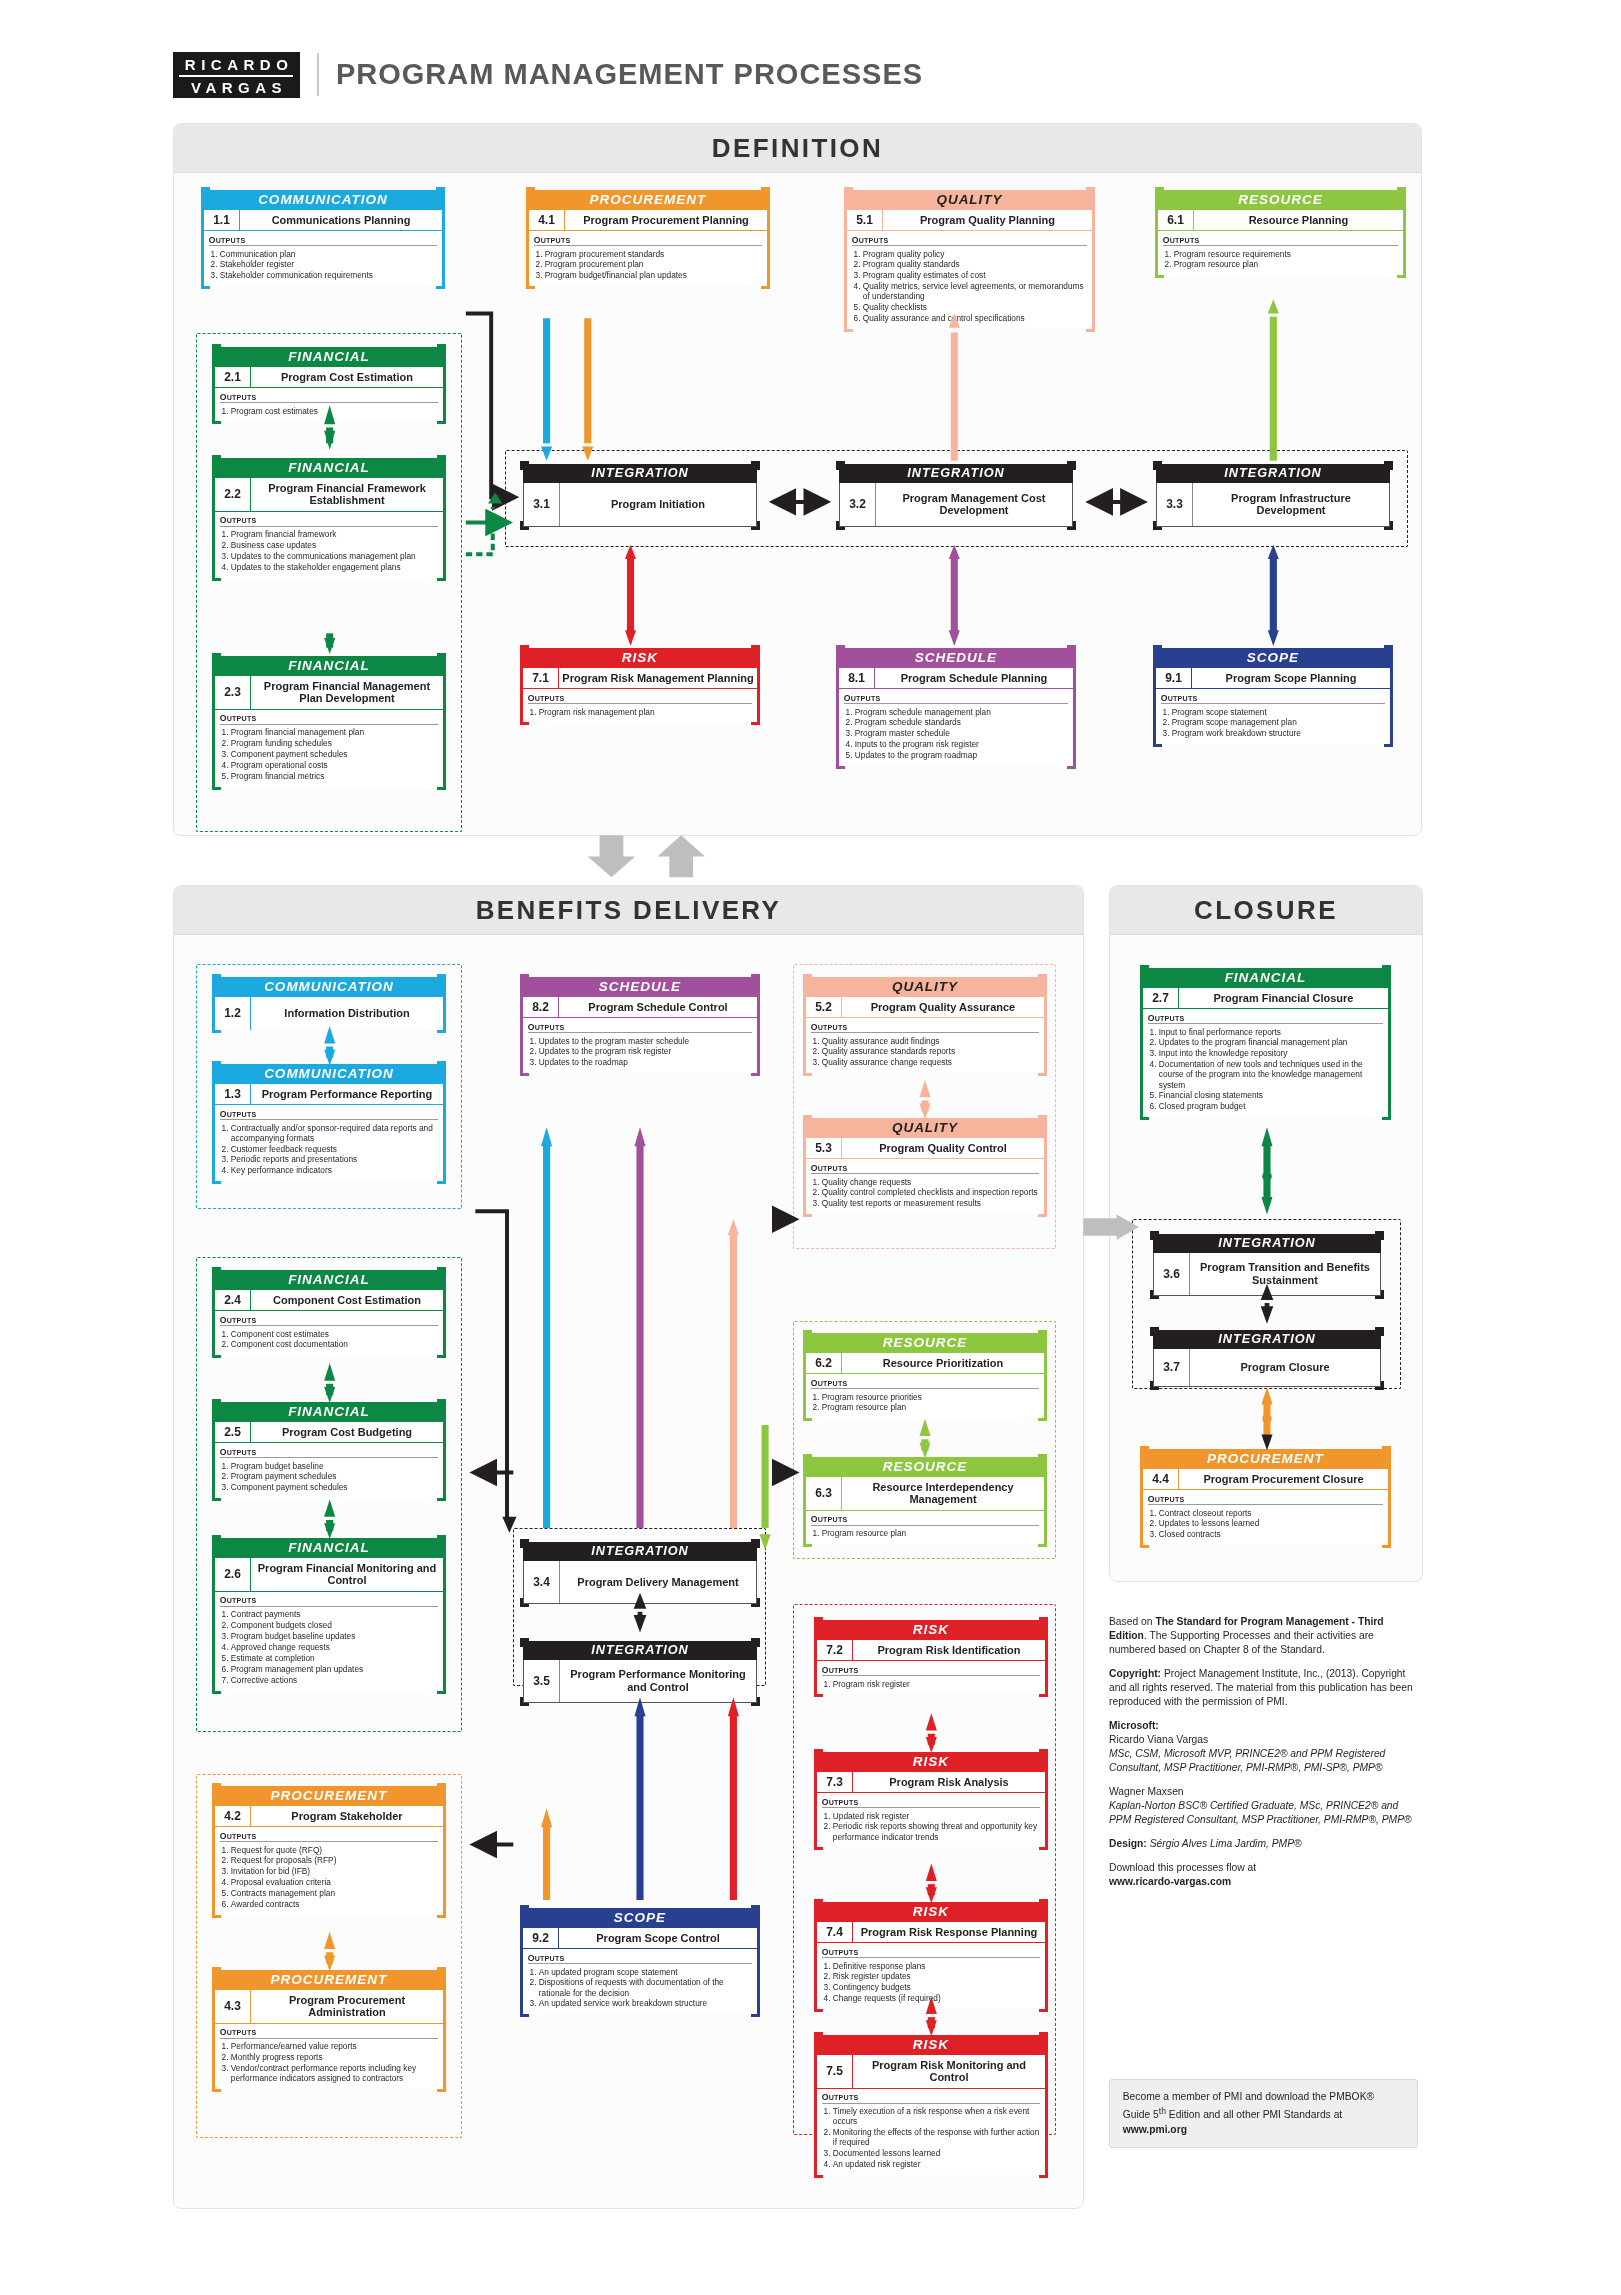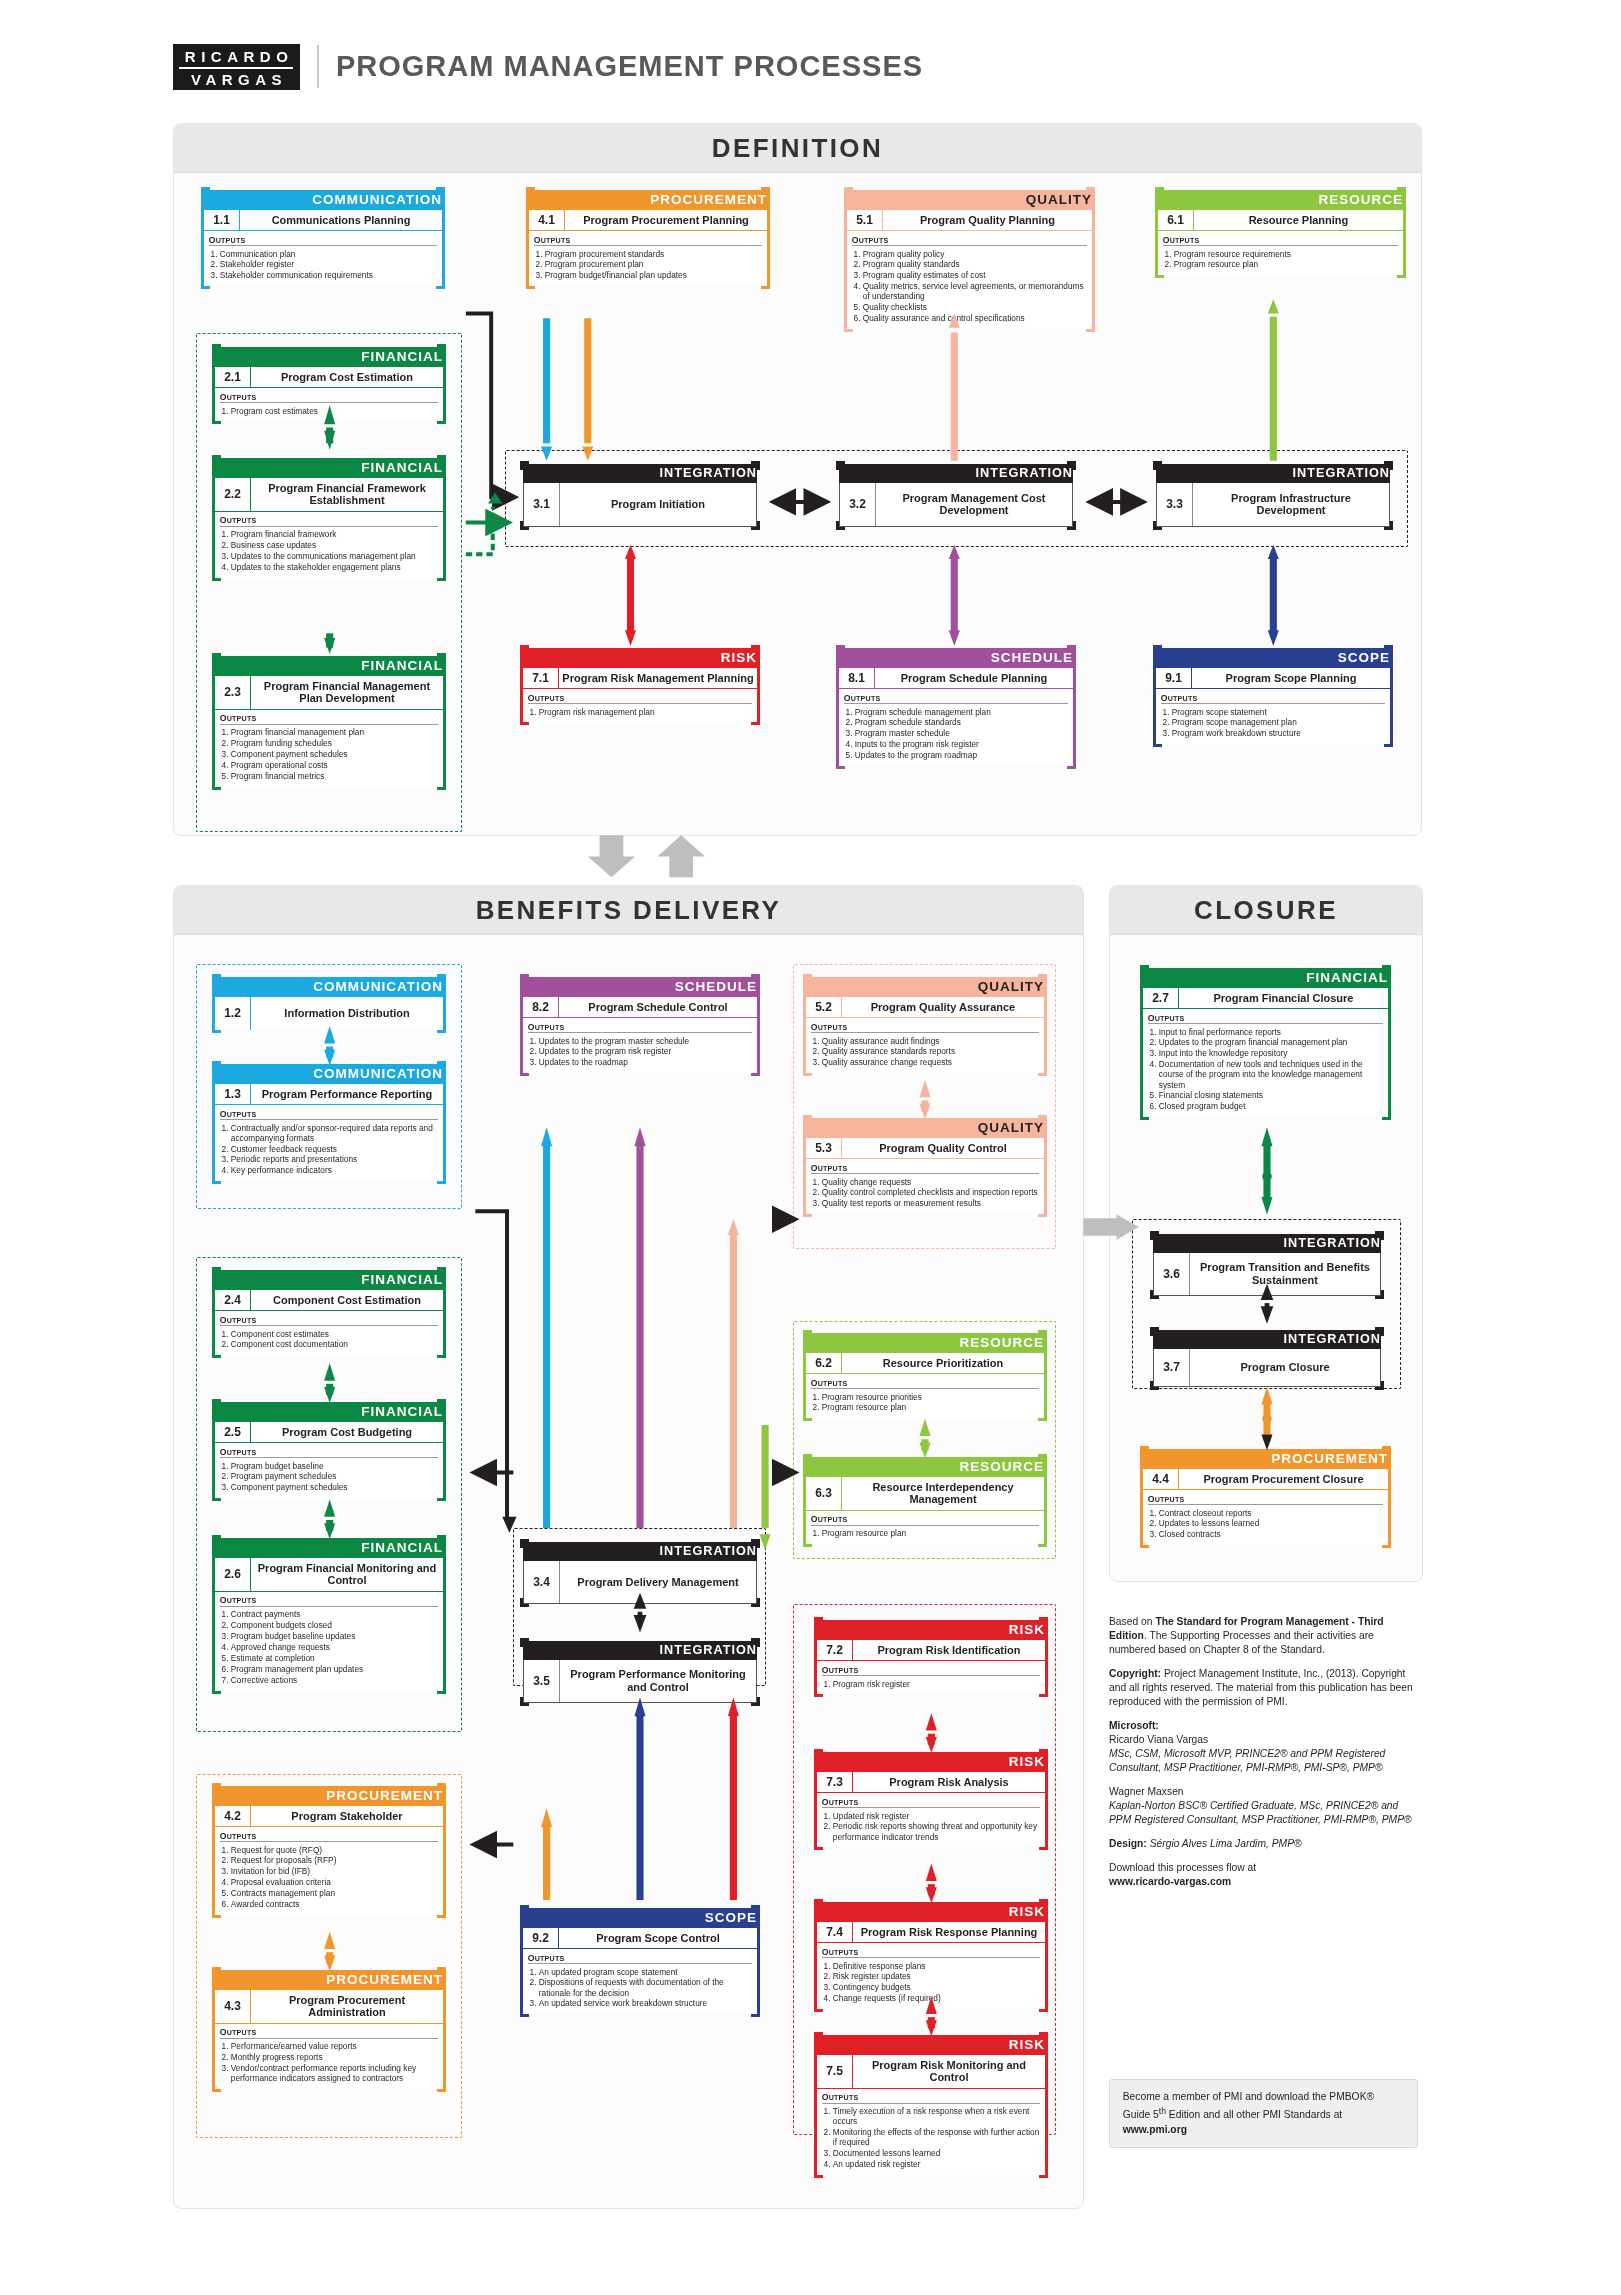--- a/index.html
+++ b/index.html
@@ -7,21 +7,21 @@
   body {
     width: 1622px; height: 2295px;
     background: #ffffff;
     font-family: "Liberation Sans", sans-serif;
     color: #231f20;
     position: relative;
     overflow: hidden;
   }
 
   
-  #header { position:absolute; left:173px; top:44px; display:flex; align-items:center; }
+  #header { position:absolute; left:173px; top:52px; display:flex; align-items:center; }
   .logo-block {
     background:#1a1a1a; color:#fff; padding:4.8px 6.3px 3.2px 6.3px;
     display:flex; flex-direction:column; align-items:center; line-height:1;
   }
   .logo-l1 { font-size:15px; font-weight:bold; letter-spacing:5.5px; padding-left:5.5px; }
   .logo-rule { height:2.4px; background:#fff; width:100%; margin:3.2px 0 2.4px 0; }
   .logo-l2 { font-size:15px; font-weight:bold; letter-spacing:5.5px; padding-left:5.5px; }
   .logo-sep { width:1.6px; height:43px; background:#c9c9c9; margin:0 17.4px; }
   #page-title { font-size:29px; font-weight:bold; letter-spacing:1px; color:#58595b; }
 
@@ -34,22 +34,22 @@
   .phase-head span { font-size:26px; font-weight:bold; letter-spacing:2.4px; color:#333; }
 
   #phase-definition { left:173px; top:123px; width:1249px; height:713px; }
   #phase-benefits   { left:173px; top:885px; width:911px; height:1324px; }
   #phase-closure    { left:1109px; top:885px; width:314px; height:697px; }
 
   
   .card { position:absolute; background:#fff; }
   .card-inner { position:relative; border:0; }
   .cat {
-    text-align:right; font-size:13.5px; font-weight:bold; letter-spacing:1px;
-    color:#fff; padding:3.2px 0 2.4px 0; line-height:1.05;
+    text-align:center; font-size:13.5px; font-weight:bold; letter-spacing:1px;
+    color:#fff; padding:3.2px 0 2.4px 0; line-height:1.05;font-style:italic;
   }
   .row-id { display:flex; align-items:stretch; background:#fff; }
   .pid {
     width:36px; min-width:36px; display:flex; align-items:center; justify-content:center;
     font-size:12px; font-weight:bold; color:#231f20;
   }
   .pname {
     flex:1; display:flex; align-items:center; justify-content:center; text-align:center;
     font-size:11px; font-weight:bold; color:#231f20; padding:4px 3.2px; line-height:1.15;
   }

